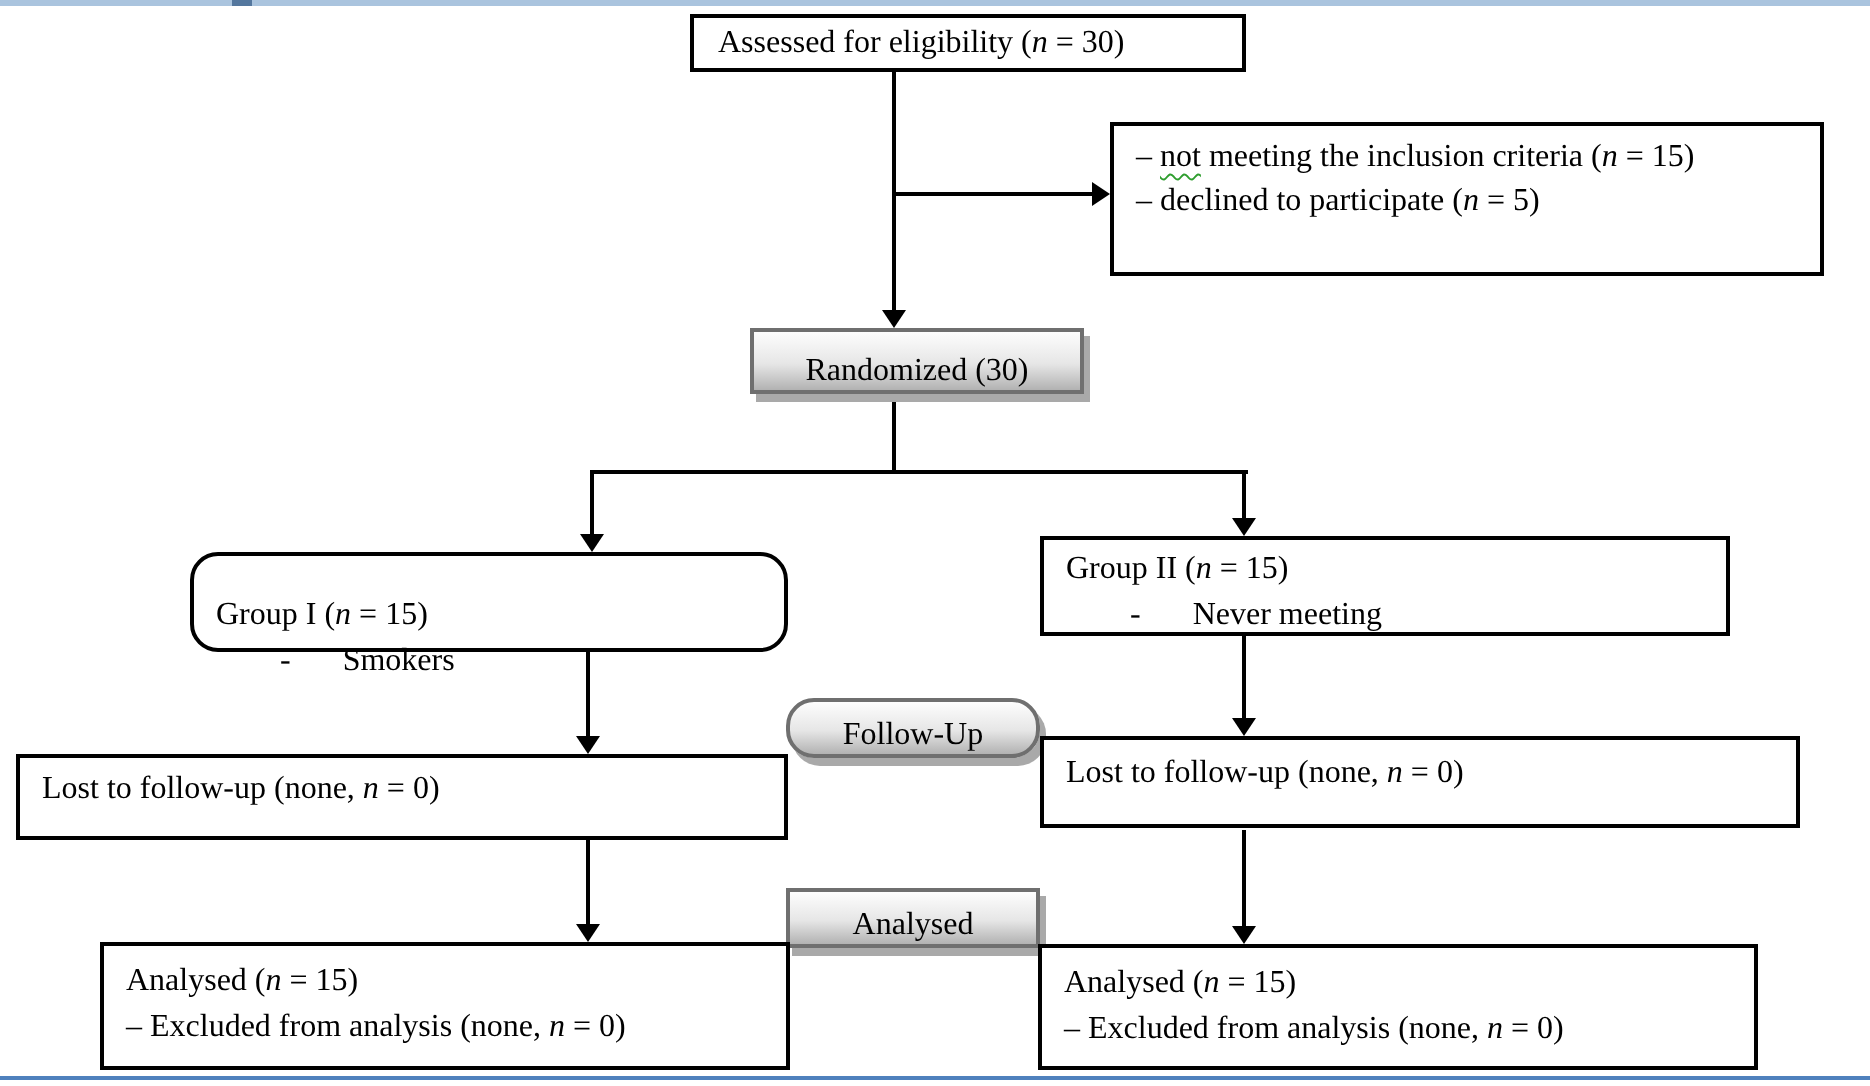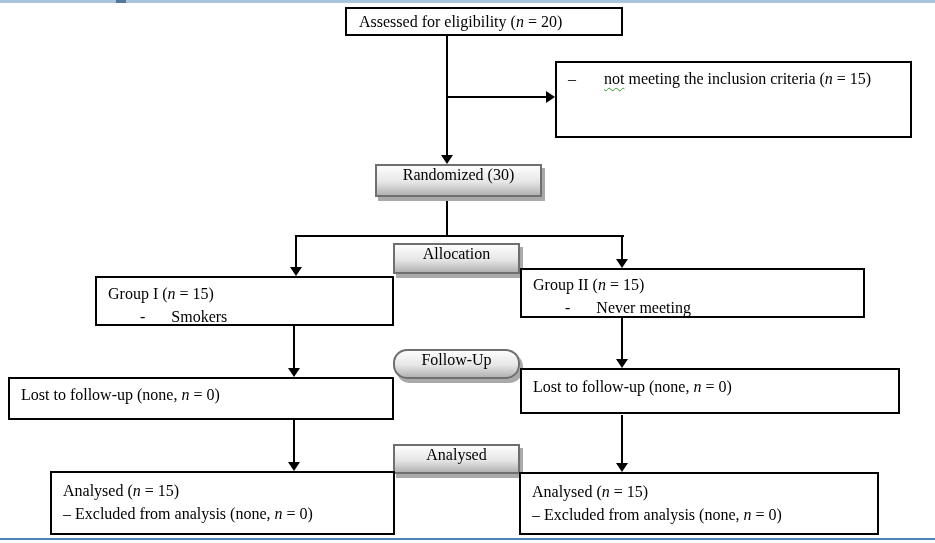--- a/index.html
+++ b/index.html
@@ -10,45 +10,45 @@
   
   .rule{position:absolute;}
   #rule-top{left:0;top:0;width:935px;height:3px;background:#aac4de;}
   #rule-top-accent{left:116px;top:0;width:10px;height:3px;background:#54779e;}
   #rule-bottom{left:0;top:538px;width:935px;height:2px;background:#4f81bd;}
 
   
   .b{position:absolute;border:2px solid #000;background:#fff;box-sizing:border-box;}
   #eligibility{left:345px;top:7px;width:278px;height:29px;display:flex;align-items:center;padding-left:12px;}
   #excluded{left:555px;top:61px;width:357px;height:77px;padding:5px 0 0 11px;line-height:22px;}
-  #group1{left:95px;top:276px;width:299px;height:50px;padding-top:4px;line-height:23px;}
+  #group1{left:95px;top:276px;width:299px;height:50px;padding-top:18px;line-height:23px;border-radius:14px;}
   #group2{left:520px;top:268px;width:345px;height:50px;padding-top:3px;line-height:23px;}
   #lost1{left:8px;top:377px;width:386px;height:43px;padding:7px 0 0 11px;}
   #lost2{left:520px;top:368px;width:380px;height:46px;padding:8px 0 0 11px;}
   #analysed1{left:50px;top:471px;width:345px;height:64px;padding:6px 0 0 11px;line-height:23px;}
   #analysed2{left:519px;top:472px;width:360px;height:63px;padding:6px 0 0 11px;line-height:23px;}
 
   .l1{padding-left:11px;}
   .bullet-line{padding-left:43px;}
   .bullet-line .bullet-text{margin-left:26px;}
 
   
   .stage{
     position:absolute;box-sizing:border-box;border:2px solid #6f6f6f;
     background:linear-gradient(180deg,#fdfdfd 0%,#e6e6e6 55%,#b2b2b2 100%);
     box-shadow:3px 4px 0 0 #a9a9a9;
-    display:flex;align-items:flex-start;justify-content:center;
+    display:flex;align-items:flex-end;justify-content:center;
   }
   #randomized{left:375px;top:164px;width:167px;height:33px;}
   #stage-allocation{left:393px;top:243px;width:127px;height:31px;}
   #stage-followup{left:393px;top:349px;width:127px;height:30px;border-radius:14px;}
   #stage-analysis{left:393px;top:444px;width:127px;height:30px;}
 
   .it{font-style:italic;}
-  .squiggle{text-decoration:underline;text-decoration-style:wavy;text-decoration-color:#2f9e2f;text-decoration-thickness:1px;text-underline-offset:3px;margin-left:24px;}
+  .squiggle{text-decoration:underline;text-decoration-style:wavy;text-decoration-color:#2f9e2f;text-decoration-thickness:1px;text-underline-offset:3px;}
 
   
   .ln{position:absolute;background:#000;}
   .ar-down{position:absolute;width:0;height:0;border-left:6px solid transparent;border-right:6px solid transparent;border-top:9px solid #000;}
   .ar-right{position:absolute;width:0;height:0;border-top:6px solid transparent;border-bottom:6px solid transparent;border-left:9px solid #000;}
 </style>
 </head>
 <body>
 
 <div id="canvas">
@@ -73,34 +73,32 @@
   <div class="ar-down" style="left:288px;top:368px;"></div>
   <div class="ln" style="left:621px;top:318px;width:2px;height:42px;"></div>
   <div class="ar-down" style="left:616px;top:359px;"></div>
 
   <div class="ln" style="left:293px;top:420px;width:2px;height:43px;"></div>
   <div class="ar-down" style="left:288px;top:462px;"></div>
   <div class="ln" style="left:621px;top:415px;width:2px;height:49px;"></div>
   <div class="ar-down" style="left:616px;top:463px;"></div>
 
   <div class="b" id="eligibility">
-    <span><span>Assessed for eligibility (</span><span class="it">n</span><span> = 20)</span></span>
+    <span><span>Assessed for eligibility (</span><span class="it">n</span><span> = 30)</span></span>
   </div>
 
   <div class="b" id="excluded">
     <div><span>– </span><span class="squiggle">not</span><span> meeting the inclusion criteria (</span><span class="it">n</span><span> = 15)</span></div>
+    <div><span>– declined to participate (</span><span class="it">n</span><span> = 5)</span></div>
   </div>
 
   <div class="stage" id="randomized">
     <span>Randomized (30)</span>
   </div>
 
-  <div class="stage" id="stage-allocation">
-    <span>Allocation</span>
-  </div>
 
   <div class="b" id="group1">
     <div class="l1"><span>Group I (</span><span class="it">n</span><span> = 15)</span></div>
     <div class="bullet-line"><span>-</span><span class="bullet-text">Smokers</span></div>
   </div>
   <div class="b" id="group2">
     <div class="l1"><span>Group II (</span><span class="it">n</span><span> = 15)</span></div>
     <div class="bullet-line"><span>-</span><span class="bullet-text">Never meeting</span></div>
   </div>
 

